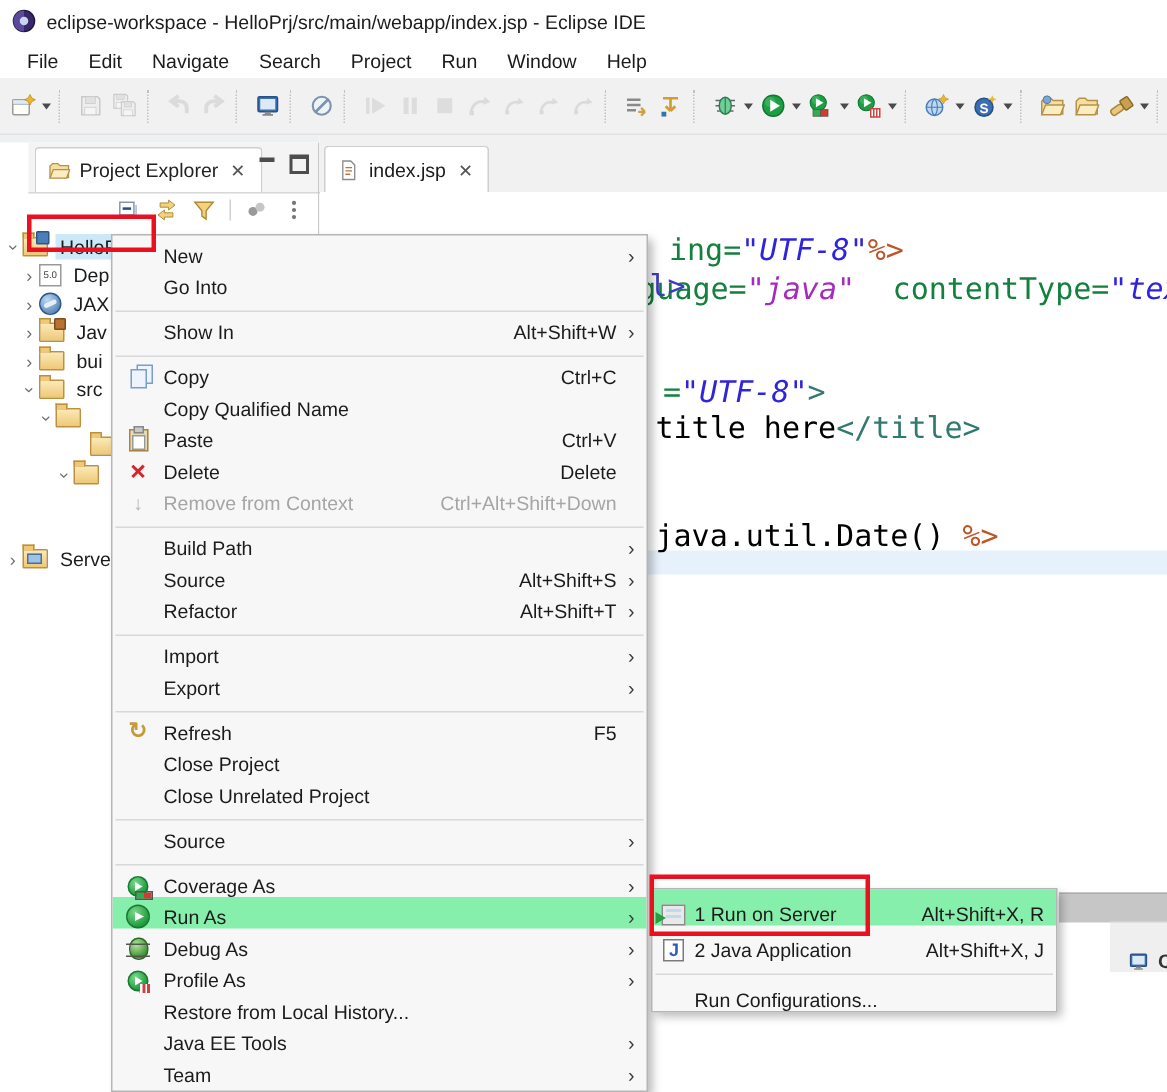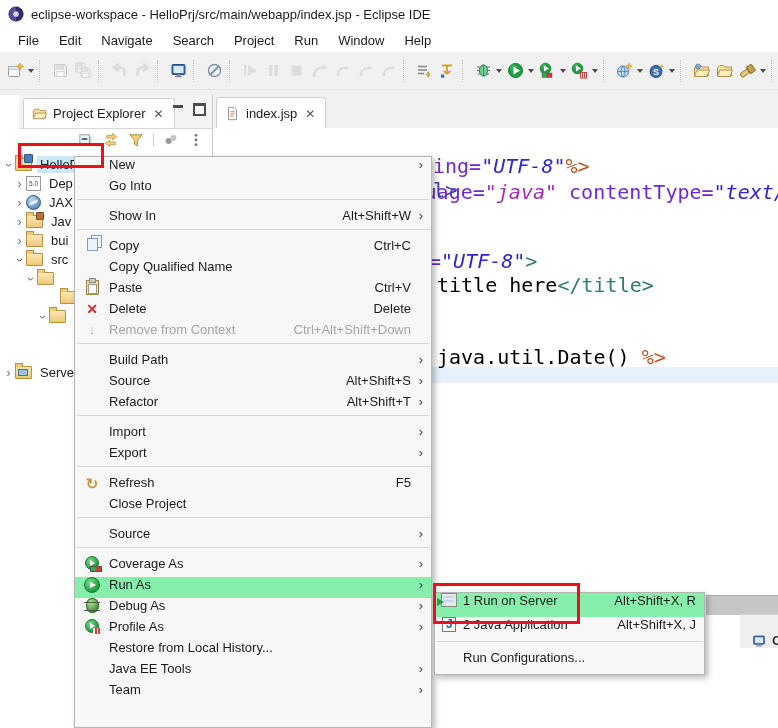--- a/index.html
+++ b/index.html
@@ -58,32 +58,32 @@
   .edtab{position:absolute;left:3px;top:7px;height:31px;background:#fff;border:1px solid #cfcfcf;border-bottom:none;border-radius:3px 3px 0 0;display:flex;align-items:center;padding:0 8px;gap:6px;}
   .edbody{position:absolute;left:0;top:38px;width:565px;height:600px;background:#fff;overflow:hidden;
           font-family:"DejaVu Sans Mono",monospace;font-size:20px;line-height:24px;}
   .curline{position:absolute;left:0;top:239px;width:565px;height:16px;background:#e7f1fc;}
   .codeline1{position:absolute;left:0;top:4px;white-space:pre;}
   .lnum{position:absolute;left:25px;color:#8a8a8a;}
   .l1code{position:absolute;left:55px;white-space:pre;}
   .frag{position:absolute;white-space:pre;}
   .tok-delim{color:#bd5527;}
   .tok-tag{color:#317a70;}
-  .tok-attr{color:#6d28d9;}
+  .tok-attr{color:#15803d;padding-left:13px;}
   .tok-val{color:#2f24db;font-style:italic;}
   .tok-valj{color:#a52ac0;font-style:italic;}
   .tok-doct{color:#3c3cbe;}
   .tok-plain{color:#000;}
   
   .botbar{position:absolute;left:706px;top:505px;width:72px;height:19px;background:#c6c6c6;border-top:1px solid #adadad;}
   .botrow{position:absolute;left:740px;top:524px;width:78px;height:34px;background:#efefef;border-top:1px solid #d2d2d2;display:flex;align-items:flex-end;gap:6px;padding-left:12px;box-sizing:border-box;font-weight:bold;}
   .botrow .clabel{font-size:13px;color:#333;}
   
   .ctxmenu{position:absolute;left:74px;top:156px;width:358px;height:572px;background:#f7f7f7;border:1px solid #b5b5b5;box-shadow:3px 3px 6px rgba(0,0,0,.28);box-sizing:border-box;z-index:10;overflow:hidden;}
-  .mi{display:flex;align-items:flex-start;height:21px;padding-right:8px;font-size:13px;color:#1b1b1b;}
+  .mi{display:flex;align-items:flex-end;height:21px;padding-right:8px;font-size:13px;color:#1b1b1b;}
   .mi .mico{width:34px;flex:0 0 34px;display:flex;justify-content:center;align-items:center;}
   .mi .lbl{flex:1;white-space:nowrap;}
   .mi .sc{margin-left:18px;white-space:nowrap;}
   .mi .arr{width:12px;flex:0 0 12px;text-align:right;color:#3d3d3d;font-size:13px;visibility:hidden;}
   .mi .arr.show{visibility:visible;}
   .mi .arr.show::before{content:"›";}
   .mi.sel{background:#86efac;}
   .mi.dis{color:#a5a5a5;}
   .mi.sep{height:9px;padding:0;}
   .mi.sep::before{content:"";flex:1;height:1px;background:#d8d8d8;margin:0 2px;}
@@ -772,20 +772,28 @@
 
       <div class="mi">
         <span class="mico">
           <span class="mic"></span>
         </span>
         <span class="lbl">Close Project</span>
         <span class="sc"></span>
         <span class="arr"></span>
       </div>
 
+      <div class="mi">
+        <span class="mico">
+          <span class="mic"></span>
+        </span>
+        <span class="lbl">Close Unrelated Project</span>
+        <span class="sc"></span>
+        <span class="arr"></span>
+      </div>
 
       <div class="mi sep">
         
         
         
         
       </div>
 
       <div class="mi">
         <span class="mico">

